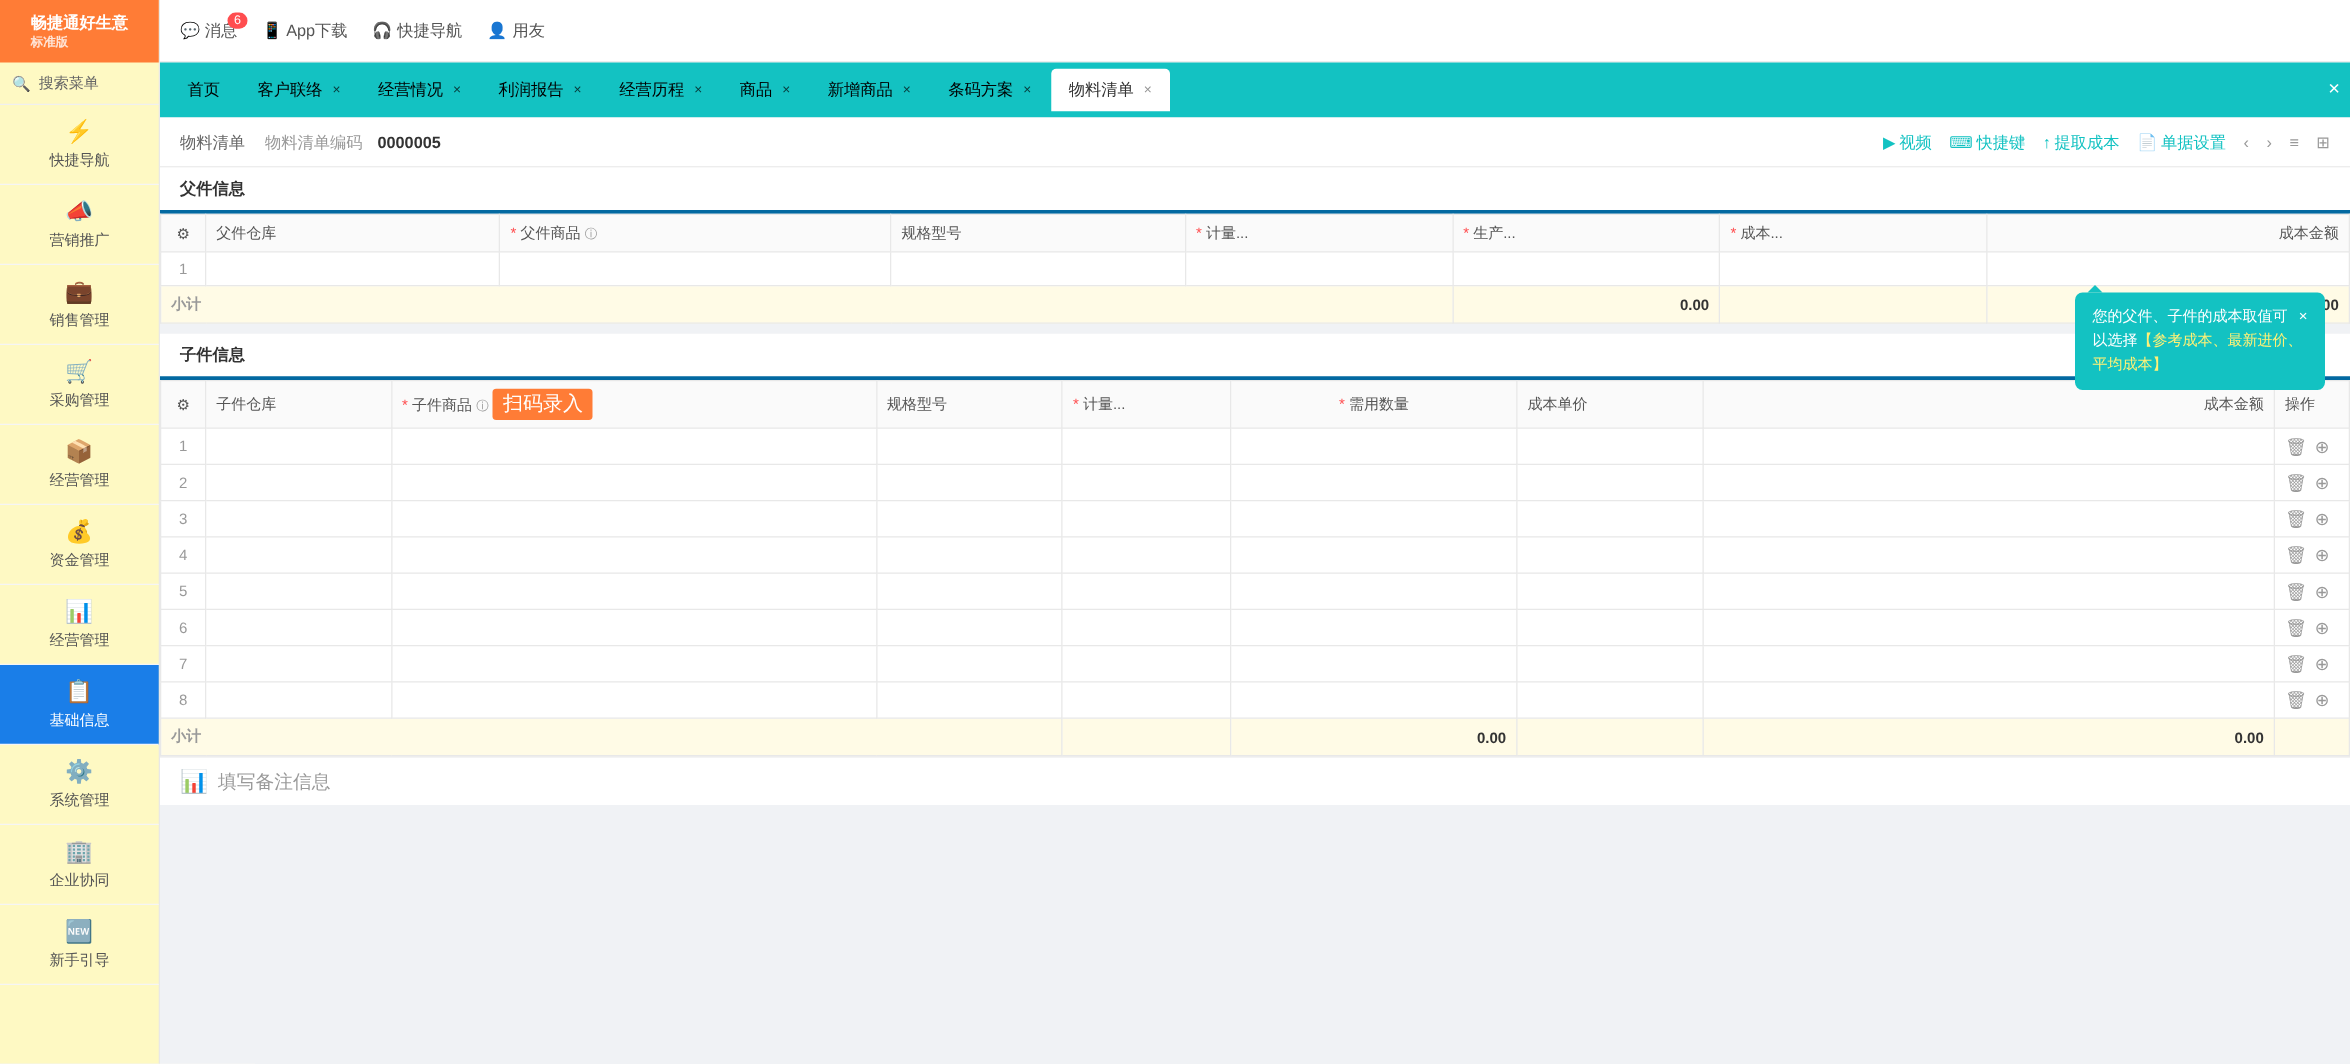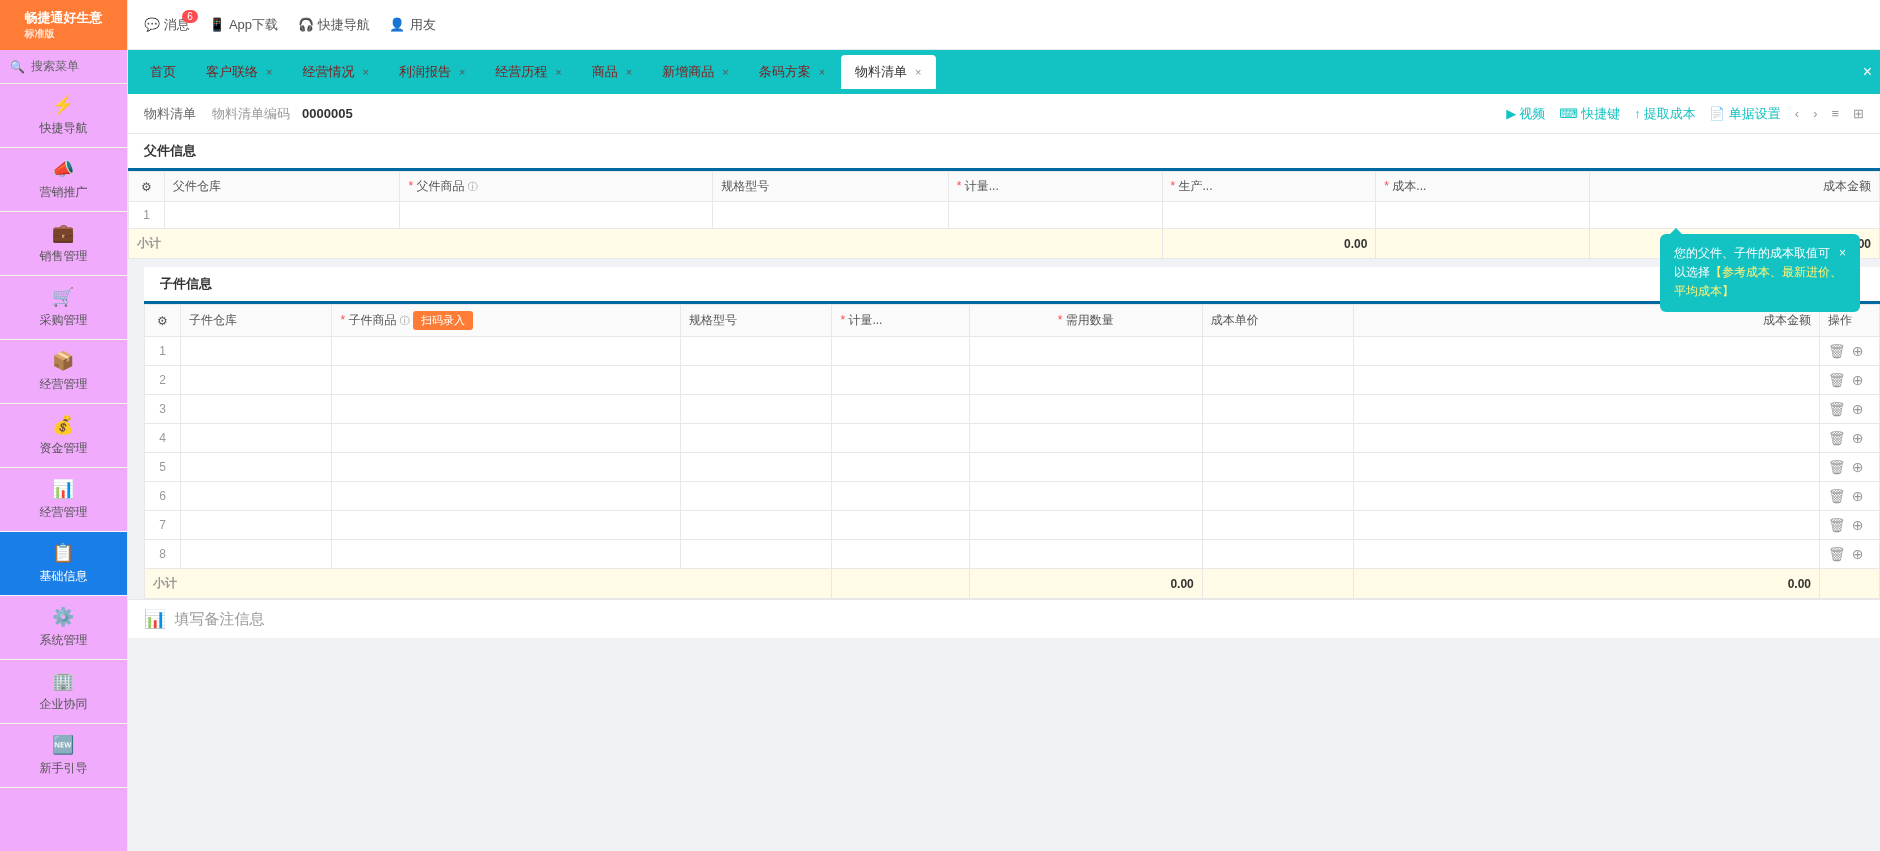--- a/index.html
+++ b/index.html
@@ -1,21 +1,21 @@
 <!DOCTYPE html>
 <html><head>
   <meta charset="utf-8">
   <style>
     * { box-sizing: border-box; margin: 0; padding: 0; }
     body { font-family: 'Microsoft YaHei', sans-serif; font-size: 13px; background: #f5f5f5; display: flex; height: 851px; overflow: hidden; }
 
     
     .sidebar {
       width: 128px;
-      background: #f0abfc;
+      background: #fef9c3;
       display: flex;
       flex-direction: column;
       border-right: 1px solid #e8e8e8;
       flex-shrink: 0;
     }
     .sidebar-logo {
       background: #ff7c36;
       height: 50px;
       display: flex;
       align-items: center;
@@ -85,21 +85,21 @@
       padding: 0 8px;
       gap: 2px;
       flex-shrink: 0;
       position: relative;
     }
     .nav-tab {
       height: 34px;
       padding: 0 14px;
       display: flex;
       align-items: center;
-      color: #7f1d1d;
+      color: #000000;
       cursor: pointer;
       font-size: 13px;
       border-radius: 4px 4px 0 0;
       white-space: nowrap;
       gap: 4px;
     }
     .nav-tab.active { background: #fff; color: #333; }
     .nav-tab .close-x { font-size: 11px; opacity: 0.7; margin-left: 4px; }
     .nav-close-all { color: white; margin-left: auto; cursor: pointer; font-size: 16px; }
 
@@ -136,21 +136,21 @@
     td { background: white; color: #333; }
     .row-num td:first-child { color: #999; text-align: center; width: 30px; }
     .subtotal td { background: #fffbe6; font-weight: bold; }
 
     .scan-btn {
       background: #ff7c36;
       color: white;
       border: none;
       padding: 2px 8px;
       border-radius: 3px;
-      font-size: 11px;
+      font-size: 16px;
       cursor: pointer;
     }
 
     .action-icons { display: flex; gap: 6px; color: #999; }
     .action-icons span { cursor: pointer; font-size: 14px; }
 
     
     .tooltip-box {
       position: absolute;
       background: #13c2c2;
@@ -374,21 +374,21 @@
           <tr class="subtotal">
             <td colspan="5" style="background:#fffbe6;color:#999;">小计</td>
             <td style="background:#fffbe6;text-align:right;font-weight:bold;">0.00</td>
             <td style="background:#fffbe6;"></td>
             <td style="background:#fffbe6;text-align:right;font-weight:bold;">0.00</td>
           </tr>
         </tbody>
       </table>
     </div>
 
-    <div class="section" style="margin-top:8px;margin-left:16px;">
+    <div class="section" style="margin-top:8px;">
       <div class="section-title">子件信息</div>
       <table>
         <thead>
           <tr>
             <th style="width:36px;text-align:center;">⚙</th>
             <th>子件仓库</th>
             <th>
               <span style="color:#ff4d4f;">*</span> 子件商品
               <span style="font-size:10px;color:#999;">ⓘ</span>
               <button class="scan-btn">扫码录入</button>

